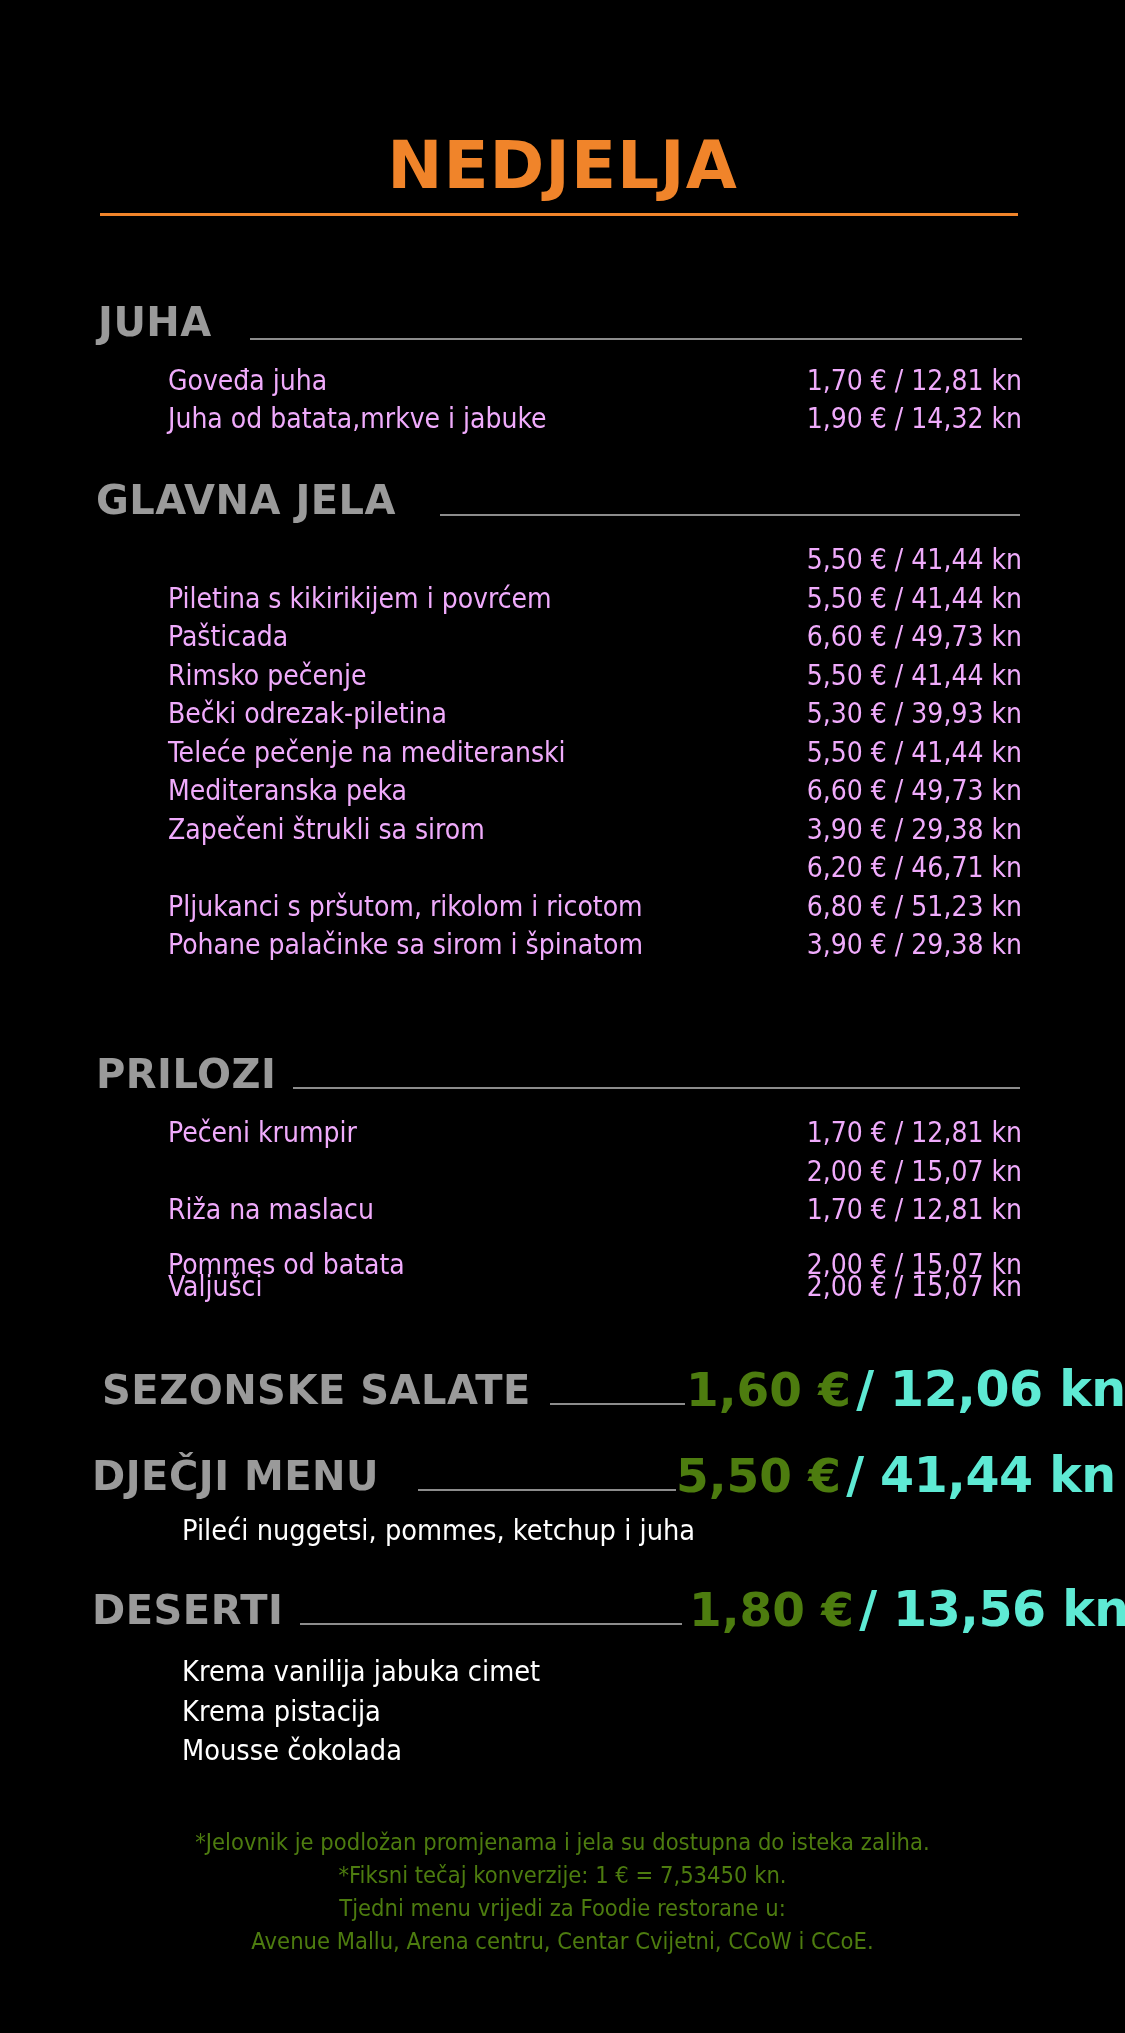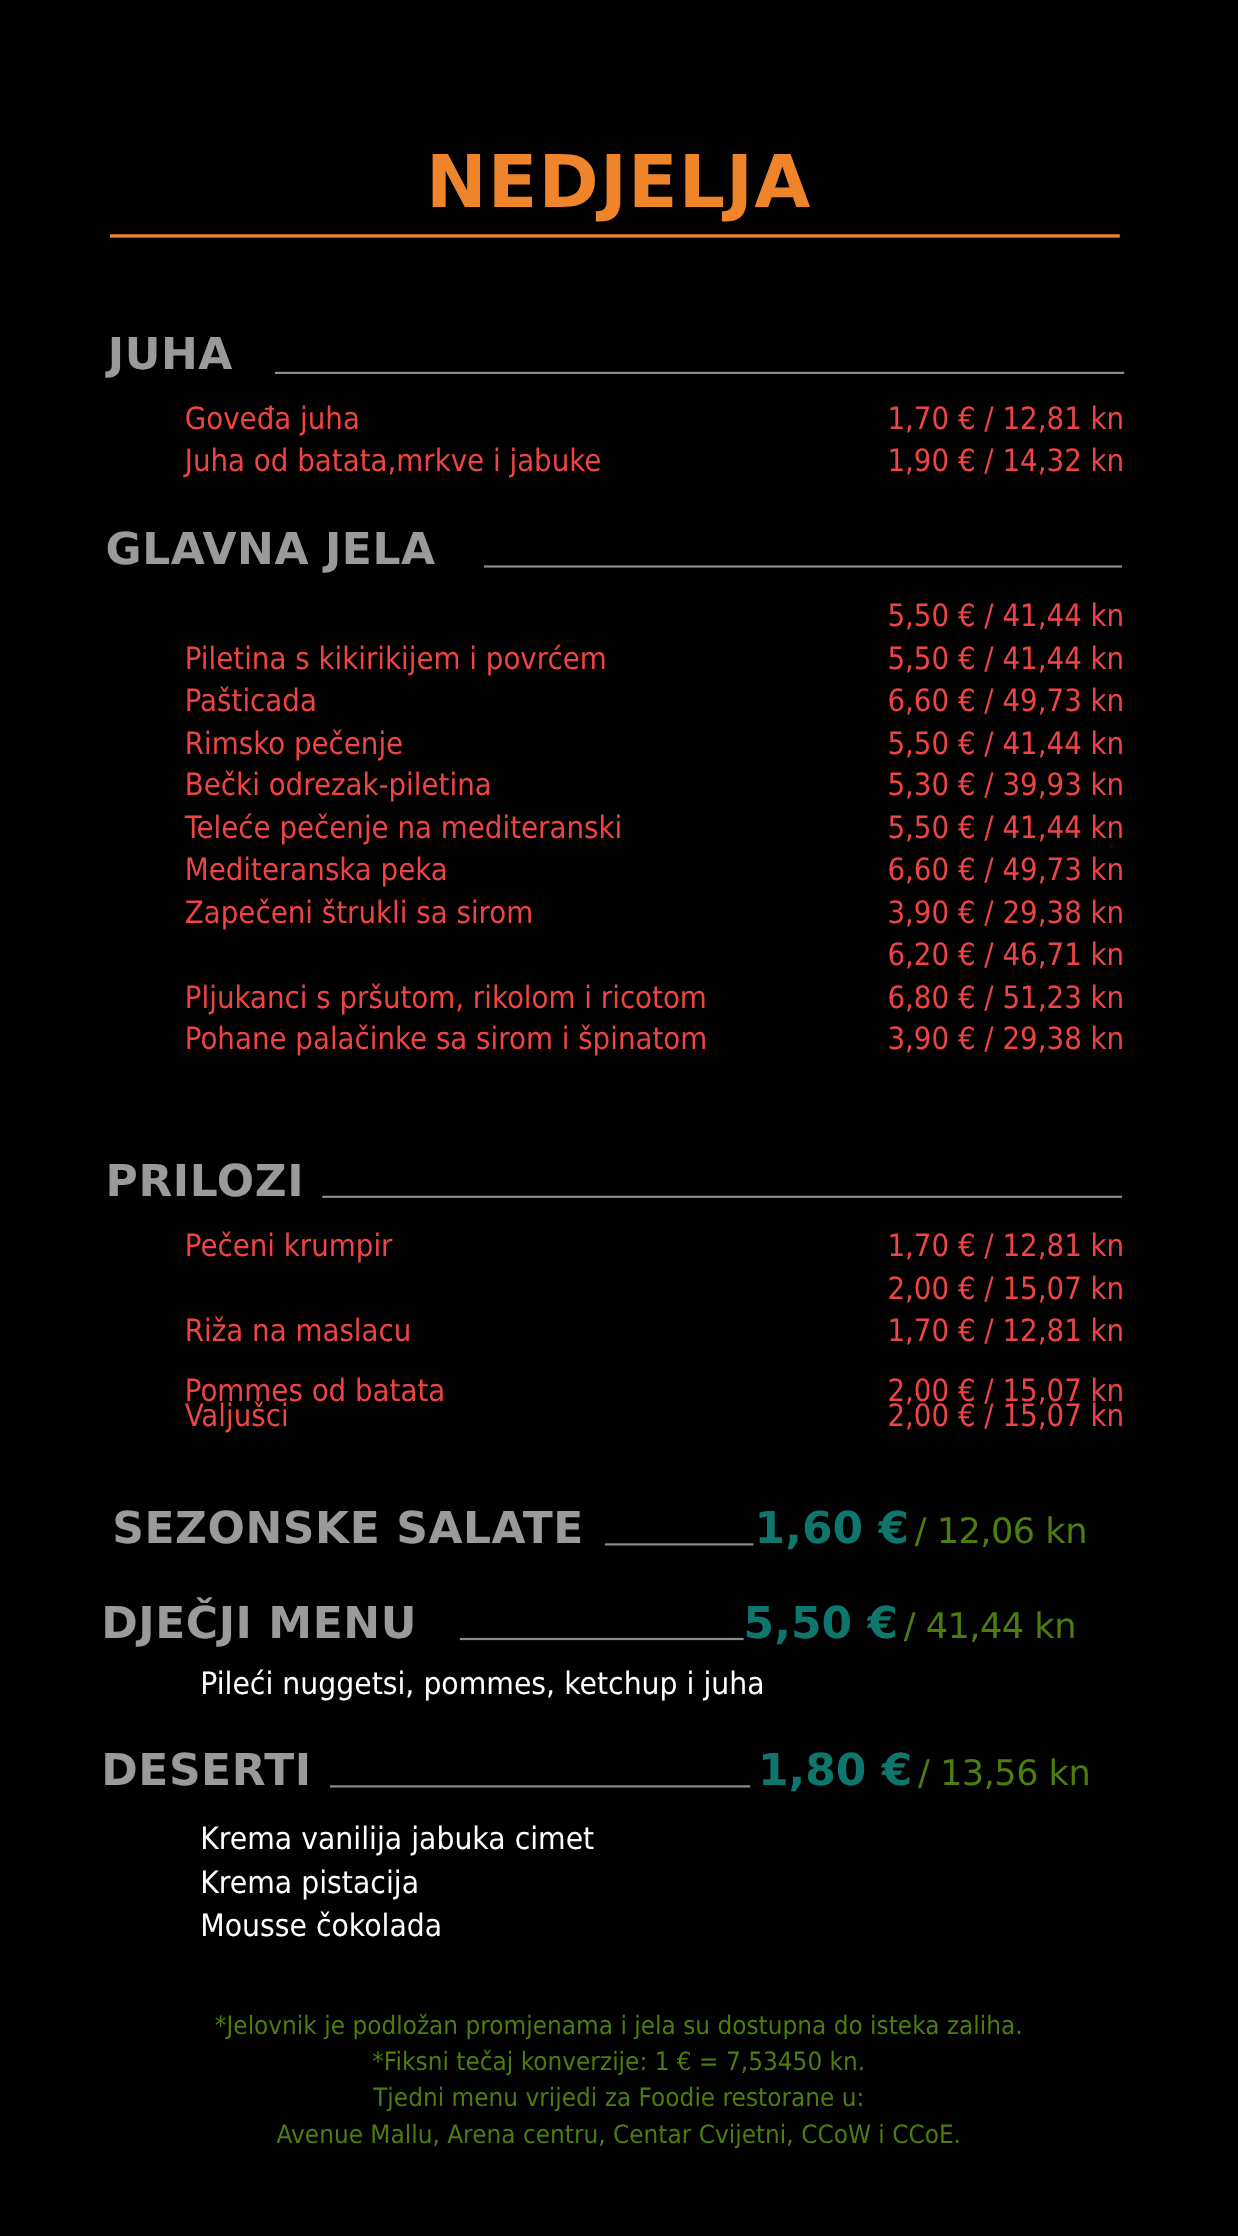--- a/index.html
+++ b/index.html
@@ -12,28 +12,28 @@
   }
   .title-rule { left:100px; top:213px; width:918px; height:3px; background:#f0842a; }
   .sec-head {
     font-family:"DejaVu Sans", sans-serif; font-weight:bold;
     color:#9a9a9a; font-size:40px; line-height:48px; white-space:nowrap; letter-spacing:0.5px;
   }
   .sec-line { height:2px; background:#8c8c8c; }
   .item {
     font-family:"DejaVu Sans Condensed","DejaVu Sans", sans-serif;
     font-stretch:condensed;
-    font-size:28px; line-height:38px; color:#ef4444; white-space:nowrap;
+    font-size:28px; line-height:38px; color:#f0abfc; white-space:nowrap;
   }
   .item .name { position:absolute; left:168px; }
   .item .price { position:absolute; right:103px; }
   .row { position:absolute; left:0; width:1125px; height:38px; }
   .big-price { white-space:nowrap; font-family:"DejaVu Sans", sans-serif; }
-  .big-price .eur { font-weight:bold; color:#0f766e; font-size:40px; }
-  .big-price .kn { font-weight:normal; color:#4d7c0f; font-size:32px; letter-spacing:-0.5px; }
+  .big-price .eur { font-weight:bold; color:#4d7c0f; font-size:47px; }
+  .big-price .kn { font-weight:bold; color:#5eead4; font-size:49px; letter-spacing:-0.5px; }
   .sub { font-family:"DejaVu Sans", sans-serif; font-size:28px; line-height:40px; color:#fff; white-space:nowrap; transform:scaleX(0.92); transform-origin:left; }
   .footer {
     left:0; width:1125px; text-align:center; color:#4d7c0f;
     font-family:"DejaVu Sans", sans-serif; font-size:23px; line-height:33px;
   }
   .footer div { transform:scaleX(0.92); }
 </style>
 </head>
 <body>
 

